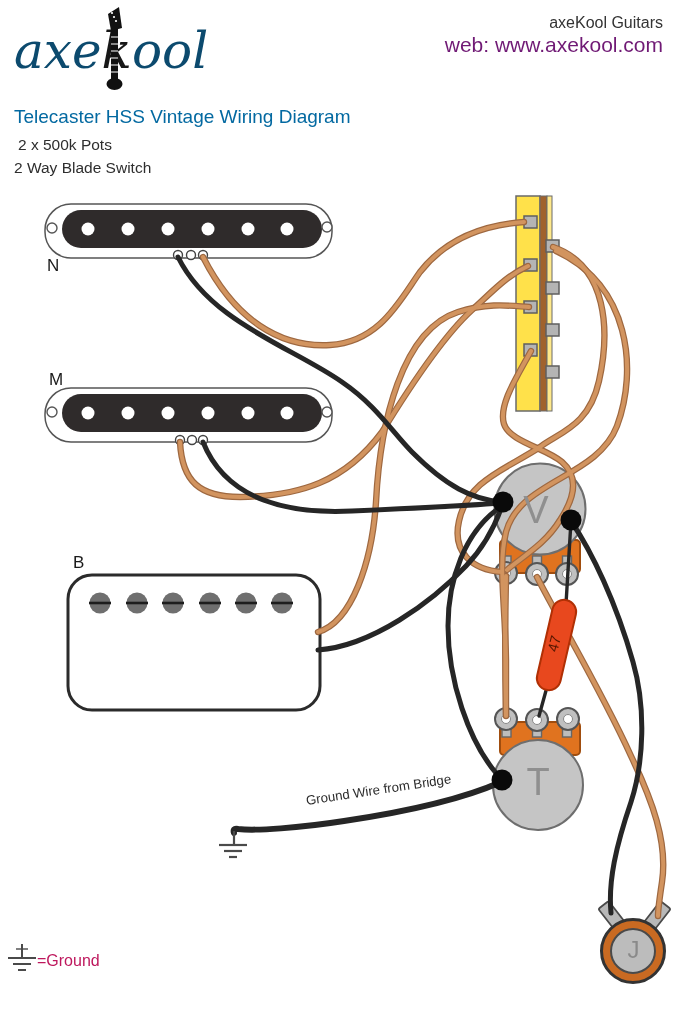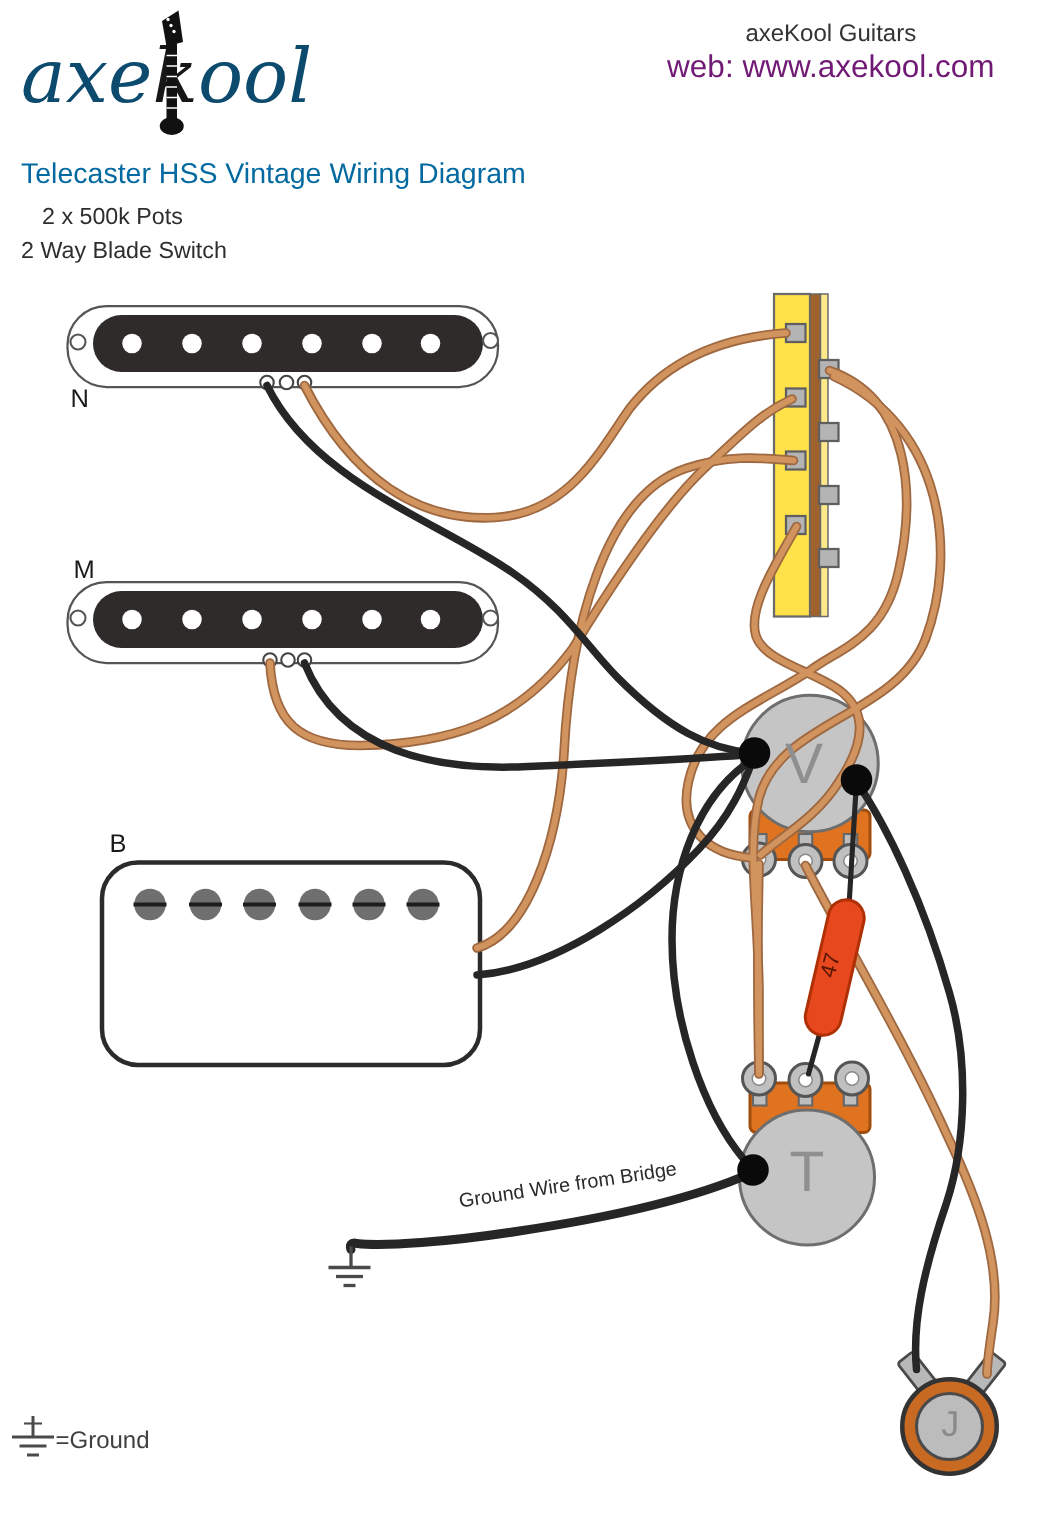--- a/index.html
+++ b/index.html
@@ -5,39 +5,39 @@
   html,body{margin:0;padding:0;background:#ffffff;}
   #page{position:relative;width:693px;height:1024px;background:#ffffff;overflow:hidden;
         font-family:"Liberation Sans",sans-serif;}
   #wires-svg{position:absolute;left:0;top:0;z-index:1;}
   .lbl{position:absolute;z-index:3;color:#1c1c1c;}
   #logo{position:absolute;left:14px;top:16px;z-index:3;
         font-family:"DejaVu Serif",serif;font-style:italic;font-size:50px;line-height:70px;}
   #logo .gold{color:#0c4a6e;}
   #logo .blk{color:#171717;}
   #guitar-svg{position:absolute;left:84px;top:-12px;z-index:4;}
-  #header-right{position:absolute;right:30px;top:12px;text-align:center;z-index:3;
+  #header-right{position:absolute;right:30px;top:12px;text-align:right;z-index:3;
         color:#333;font-size:16px;line-height:22px;}
   #header-right .web{font-size:21px;color:#701a75;}
   #title{left:14px;top:106px;font-size:19px;color:#0369a1;}
-  #subtitle1{left:28px;top:136px;font-size:15.5px;color:#2e2e2e;}
+  #subtitle1{left:18px;top:136px;font-size:15.5px;color:#2e2e2e;}
   #subtitle2{left:14px;top:159px;font-size:15.5px;color:#2e2e2e;}
   .pickup-lbl{font-size:17px;color:#1a1a1a;}
   #lbl-n{left:47px;top:256px;}
   #lbl-m{left:49px;top:370px;}
   #lbl-b{left:73px;top:553px;}
   .pot-lbl{width:40px;text-align:center;font-size:38px;color:#8f8f8f;}
   #lbl-v{left:516px;top:489px;}
   #lbl-t{left:518px;top:761px;}
   #lbl-j{left:618px;top:936px;width:31px;text-align:center;font-size:24px;color:#8a8a8a;}
   #lbl-cap{left:541px;top:629px;width:30px;font-size:14.5px;color:#551600;
            transform:rotate(-75deg);}
   #lbl-gndwire{left:306px;top:793px;width:150px;font-size:13.2px;color:#2b2b2b;
            transform:rotate(-8.5deg);transform-origin:0 50%;}
-  #lbl-legend{left:37px;top:952px;font-size:16px;color:#404040;}
+  #lbl-legend{left:37px;top:952px;font-size:16px;color:#be185d;}
   #copyright{left:12px;top:1002px;font-size:13.5px;color:#3a3a3a;}
 </style>
 </head>
 <body>
 
 <div id="page">
 
   <svg id="wires-svg" width="693" height="1024" viewBox="0 0 693 1024">
 
     <g>

